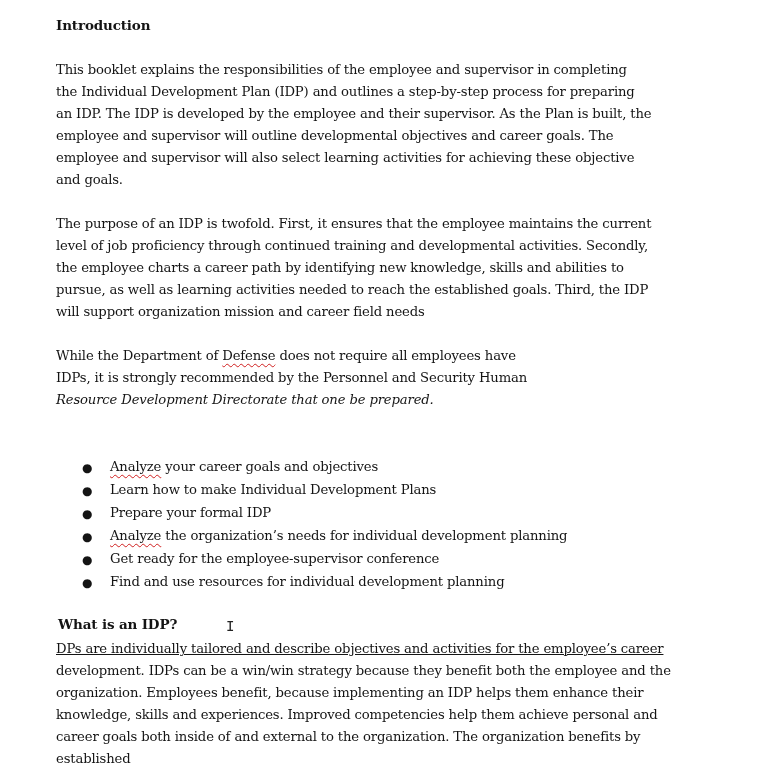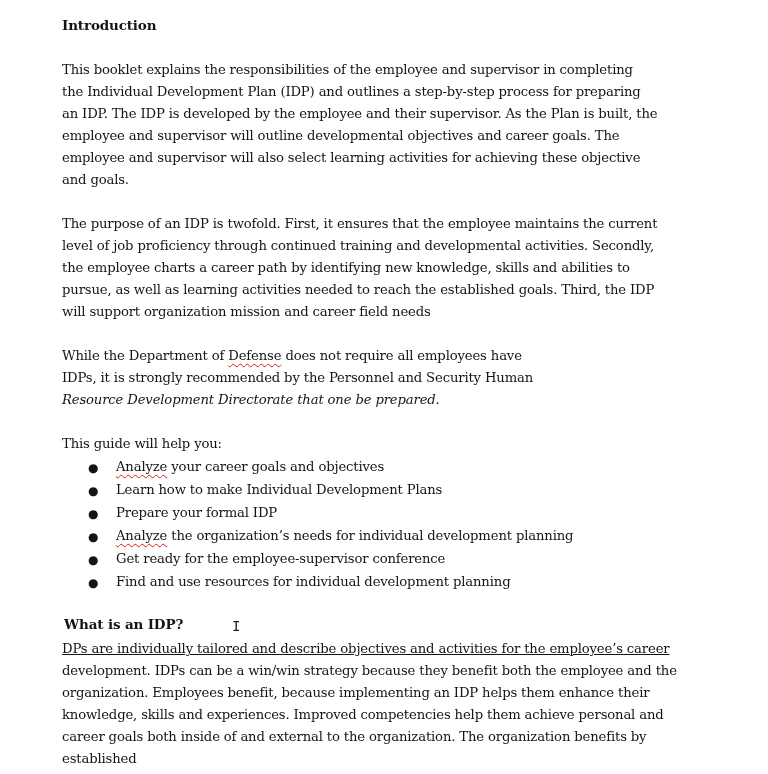--- a/index.html
+++ b/index.html
@@ -1,18 +1,18 @@
 <!DOCTYPE html>
 <html><head>
   <meta charset="utf-8">
   <style>
     html, body { margin: 0; padding: 0; background: #ffffff; }
     body { width: 768px; height: 774px; position: relative; overflow: hidden; }
     .page {
-      position: absolute; left: 16px; top: 0; width: 695px; height: 774px;
+      position: absolute; left: 10px; top: 0; width: 695px; height: 774px;
       font-family: "DejaVu Serif", "Liberation Serif", serif;
       color: #141414;
       font-size: 13.2px;
       letter-spacing: -0.15px;
     }
     .line { position: absolute; white-space: nowrap; line-height: 18px; }
     .heading { font-weight: bold; font-size: 13.5px; }
     .bullet-dot { position: absolute; white-space: nowrap; line-height: 18px; font-size: 12px; }
     .spell { text-decoration: underline wavy #d02020; text-decoration-thickness: 1px; text-underline-offset: 3px; text-align: right; }
     .cursor { position: absolute; font-family: "DejaVu Sans Mono", monospace; font-size: 14px; color: #222; }
@@ -40,21 +40,20 @@
     <div class="line" style="left:46px; top:281px;">pursue, as well as learning activities needed to reach the established goals. Third, the IDP</div>
     <div class="line" style="left:46px; top:303px;">will support organization mission and career field needs</div>
   </div>
 
   <div>
     <div class="line" style="left:46px; top:347px;"><span>While the Department of </span><span class="spell">Defense</span><span> does not require all employees have</span></div>
     <div class="line" style="left:46px; top:369px;">IDPs, it is strongly recommended by the Personnel and Security Human</div>
     <div class="line" style="left:46px; top:391px;font-style:italic;">Resource Development Directorate that one be prepared.</div>
   </div>
 
-  <div class="line" style="left:46px; top:435px;">This guide will help you:</div>
 
   <div>
     <div>
       <span class="bullet-dot" style="left:72px; top:459px;">●</span>
       <div class="line" style="left:100px; top:458px;"><span class="spell">Analyze</span><span> your career goals and objectives</span></div>
     </div>
     <div>
       <span class="bullet-dot" style="left:72px; top:482px;">●</span>
       <div class="line" style="left:100px; top:481px;">Learn how to make Individual Development Plans</div>
     </div>

